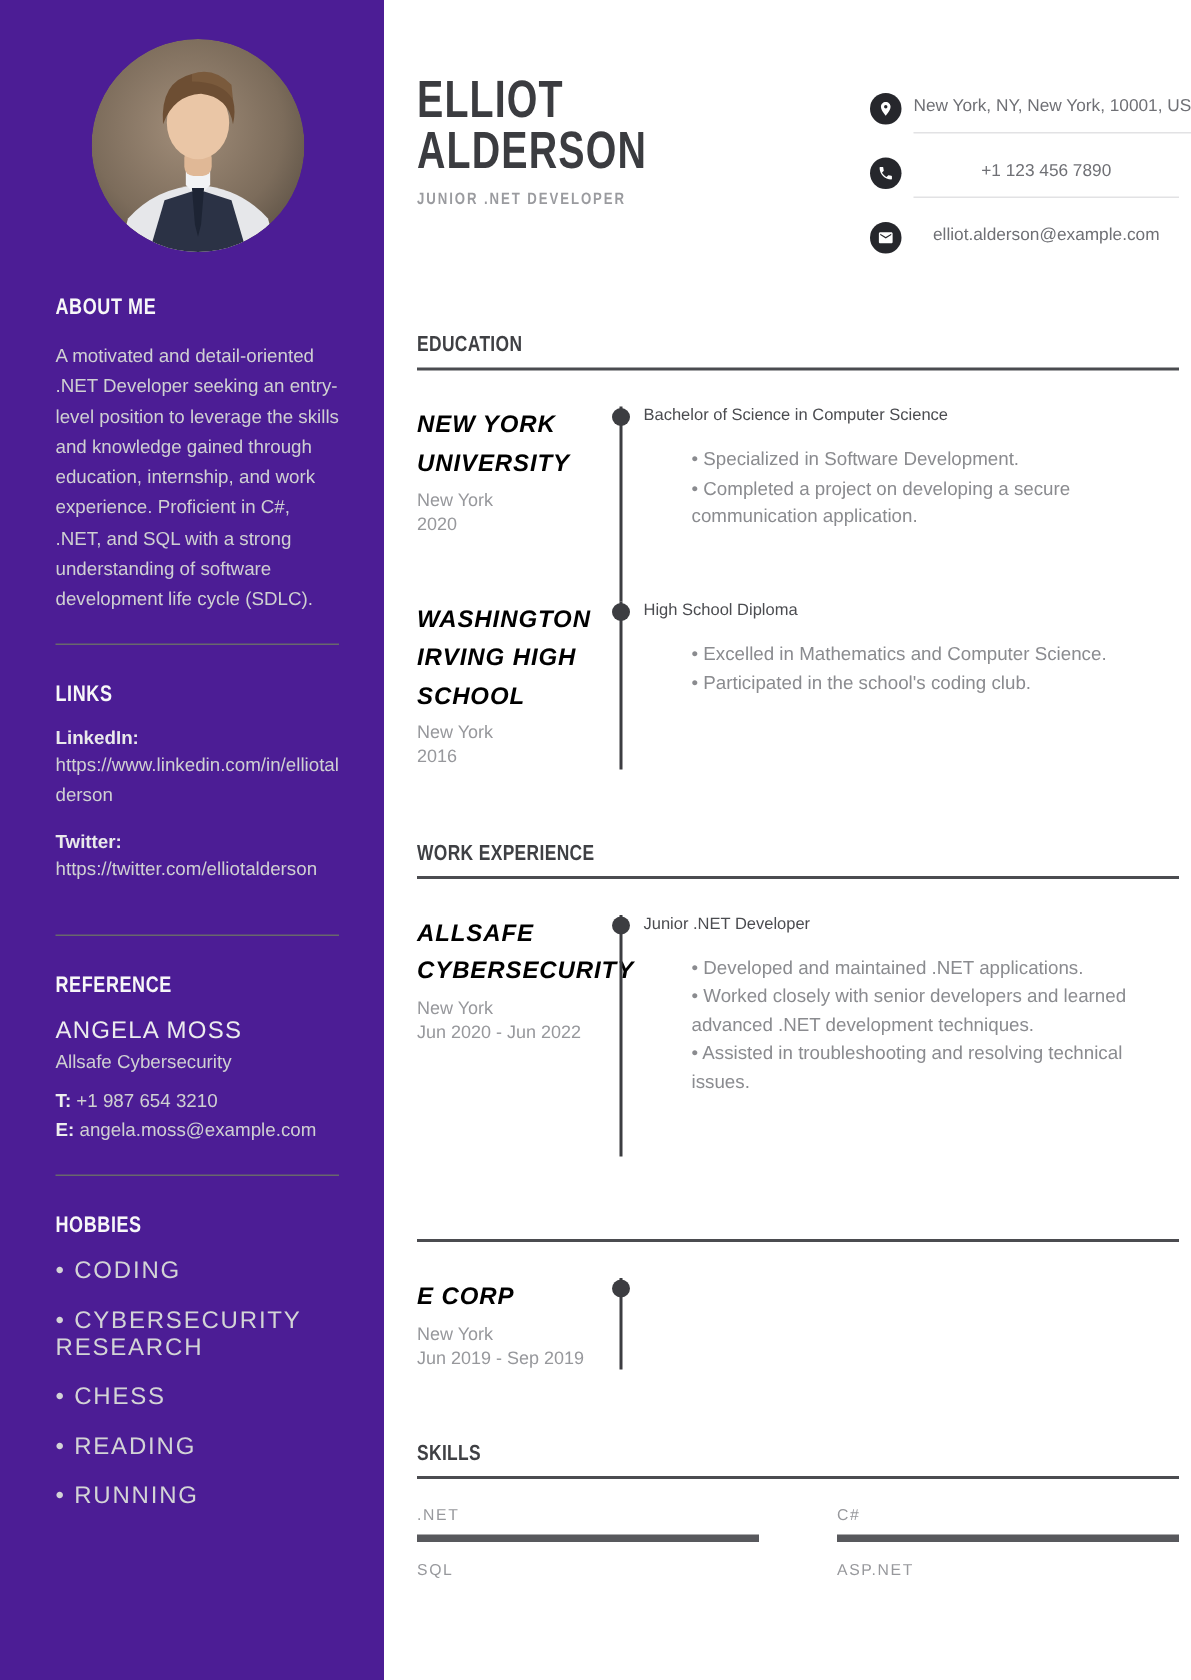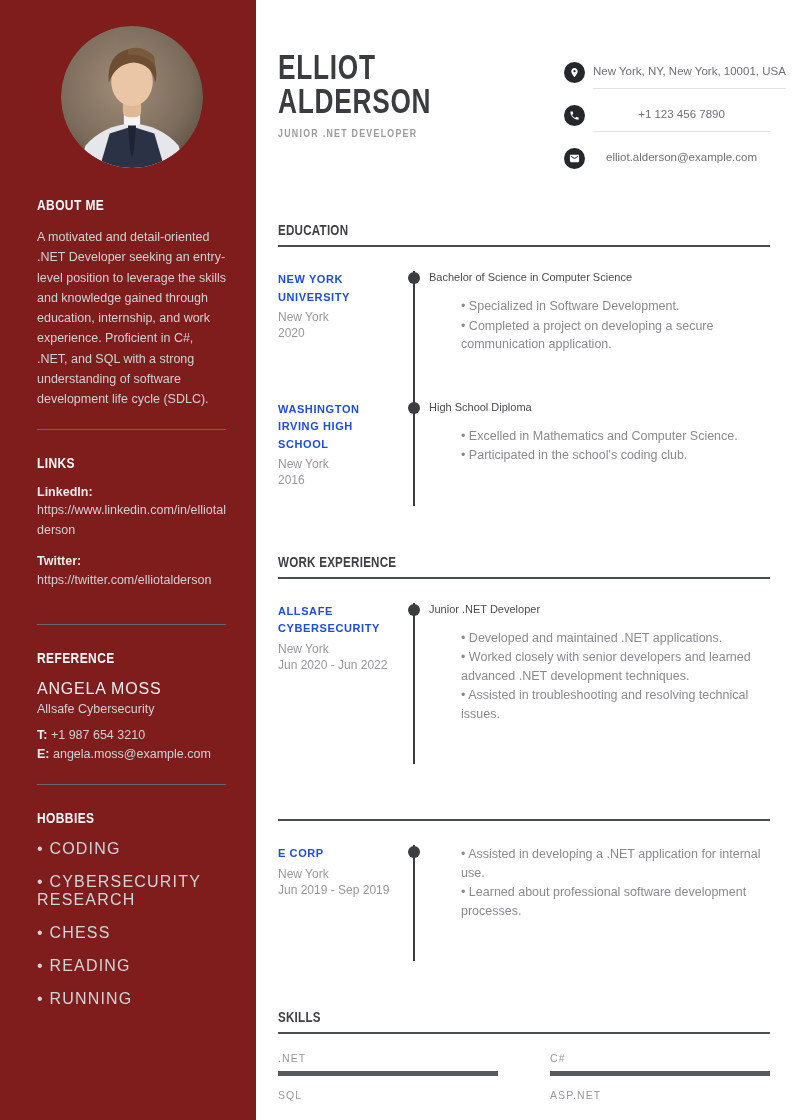--- a/index.html
+++ b/index.html
@@ -10,21 +10,21 @@
     color:#3e3f43;
     -webkit-font-smoothing:antialiased;
   }
   .page { width:794px; height:1120px; display:flex; overflow:hidden; background:#fff; }
 
   
   .cond { display:inline-block; transform:scaleX(0.8); transform-origin:0 50%; white-space:nowrap; font-weight:700; }
 
   
   .sidebar {
-    width:256px; flex-shrink:0; background:#7f1d1d; color:#cbccce;
+    width:256px; flex-shrink:0; background:#4c1d95; color:#cbccce;
     padding:26px 30px 16px 37px; display:flex; flex-direction:column;
   }
   .photo-wrap { width:142px; height:142px; border-radius:50%; overflow:hidden; margin:0 auto 26px auto; }
   .photo-wrap svg { display:block; width:100%; height:100%; }
 
   .side-section { padding-top:2px; }
   .side-heading { color:#f7f7f8; font-size:15px; letter-spacing:0.5px; margin-bottom:14px; }
   .side-text { font-size:12.5px; line-height:1.62; color:#cfd0d2; }
   .side-divider { border:none; border-top:1px solid #68686c; margin:20px 0 22px 0; }
 
@@ -35,21 +35,21 @@
   .ref-name { color:#ececee; font-size:16px; letter-spacing:0.8px; margin-bottom:4px; font-weight:400; }
   .ref-company { font-size:12.5px; color:#cfd0d2; margin-bottom:10px; }
   .ref-row { font-size:12.5px; color:#cfd0d2; line-height:1.5; }
   .ref-row b { color:#eeeeef; font-weight:700; }
 
   .hobby-list { list-style:none; }
   .hobby-list li { font-size:16px; letter-spacing:1.2px; color:#d3d4d6; margin-bottom:15px; }
   .hobby-list li::before { content:"•  "; color:#d3d4d6; }
 
   
-  .main { flex:1; padding:50px 24px 0 22px; }
+  .main { flex:1; padding:50px 8px 0 22px; }
 
   .top { display:flex; justify-content:space-between; align-items:flex-start; margin-bottom:42px; }
   .name-block h1 { font-size:35px; line-height:0.97; color:#3b3c40; letter-spacing:1px; }
   .name-line { display:inline-block; transform:scaleX(0.75); transform-origin:0 50%; font-weight:700; }
   .job-title { margin-top:9px; font-size:11px; letter-spacing:1.6px; color:#9a9b9f; }
 
   .contact-block { width:206px; margin-top:2px;text-align:center; }
   .contact-row { display:flex; align-items:center; padding:4px 0 6px 0; }
   .contact-row.sep .contact-text-wrap { border-bottom:1px solid #e2e2e4; }
   .contact-icon { width:21px; height:21px; border-radius:50%; background:#26272c; flex-shrink:0;
@@ -59,21 +59,21 @@
   .contact-text { font-size:11.5px; color:#6f7075; white-space:nowrap; }
 
   .section { margin-bottom:0; }
   .sec-head { font-size:14.5px; color:#3f4044; letter-spacing:0.3px; }
   .sec-rule { border:none; border-top:2px solid #4b4c50; margin:7px 0 0 0; }
   .sec-body { padding-top:24px; }
 
   
   .entry { display:flex; }
   .entry-left { width:135px; flex-shrink:0; padding-right:10px; }
-  .org { font-size:11px; font-weight:700; letter-spacing:0.6px; color:#1d4ed8; line-height:1.6; margin-bottom:3px; }
+  .org { font-size:16px; font-weight:700; letter-spacing:0.6px; color:#000000; line-height:1.6; margin-bottom:3px;font-style:italic; }
   .muted { font-size:12px; color:#97989c; line-height:1.35; }
   .entry-right { flex:1; border-left:2px solid #3c3d41; padding-left:14px; position:relative; }
   .entry-right .dot { position:absolute; left:-7px; top:1px; width:12px; height:12px; border-radius:50%; background:#3c3d41; }
   .entry-title { font-size:11px; font-weight:400; color:#4b4c50; margin-bottom:14px; }
   .bullets { list-style:none; }
   .bullets li { font-size:12.5px; color:#8a8b8f; line-height:1.48; margin-bottom:1px;margin-left:32px; }
   .bullets li::before { content:"• "; }
   .pad-b-lg { padding-bottom:46px; }
   .pad-b-md { padding-bottom:40px; }
   .gap-after { height:48px; }
@@ -272,24 +272,20 @@
       <hr class="sec-rule">
       <div class="sec-body">
         <div class="entry">
           <div class="entry-left">
             <div class="org">E CORP</div>
             <div class="muted">New York</div>
             <div class="muted">Jun 2019 - Sep 2019</div>
           </div>
           <div class="entry-right pad-b-md">
             <span class="dot"></span>
-            <ul class="bullets">
-              <li>Assisted in developing a .NET application for internal use.</li>
-              <li>Learned about professional software development processes.</li>
-            </ul>
           </div>
         </div>
       </div>
     </section>
     <div class="gap-after"></div>
 
     <section class="section">
       <div class="sec-head"><span class="cond">SKILLS</span></div>
       <hr class="sec-rule">
       <div class="bar-grid">

